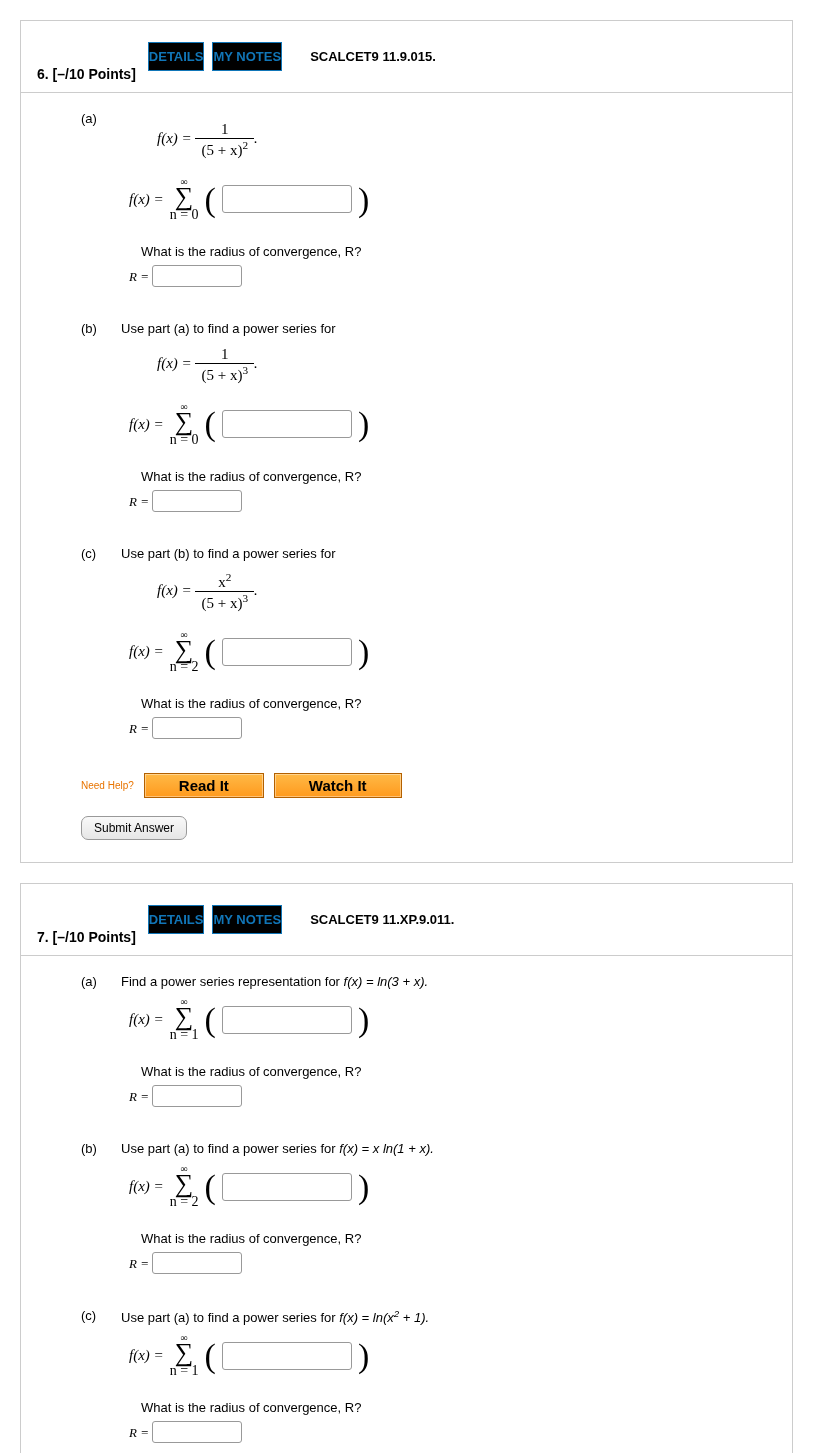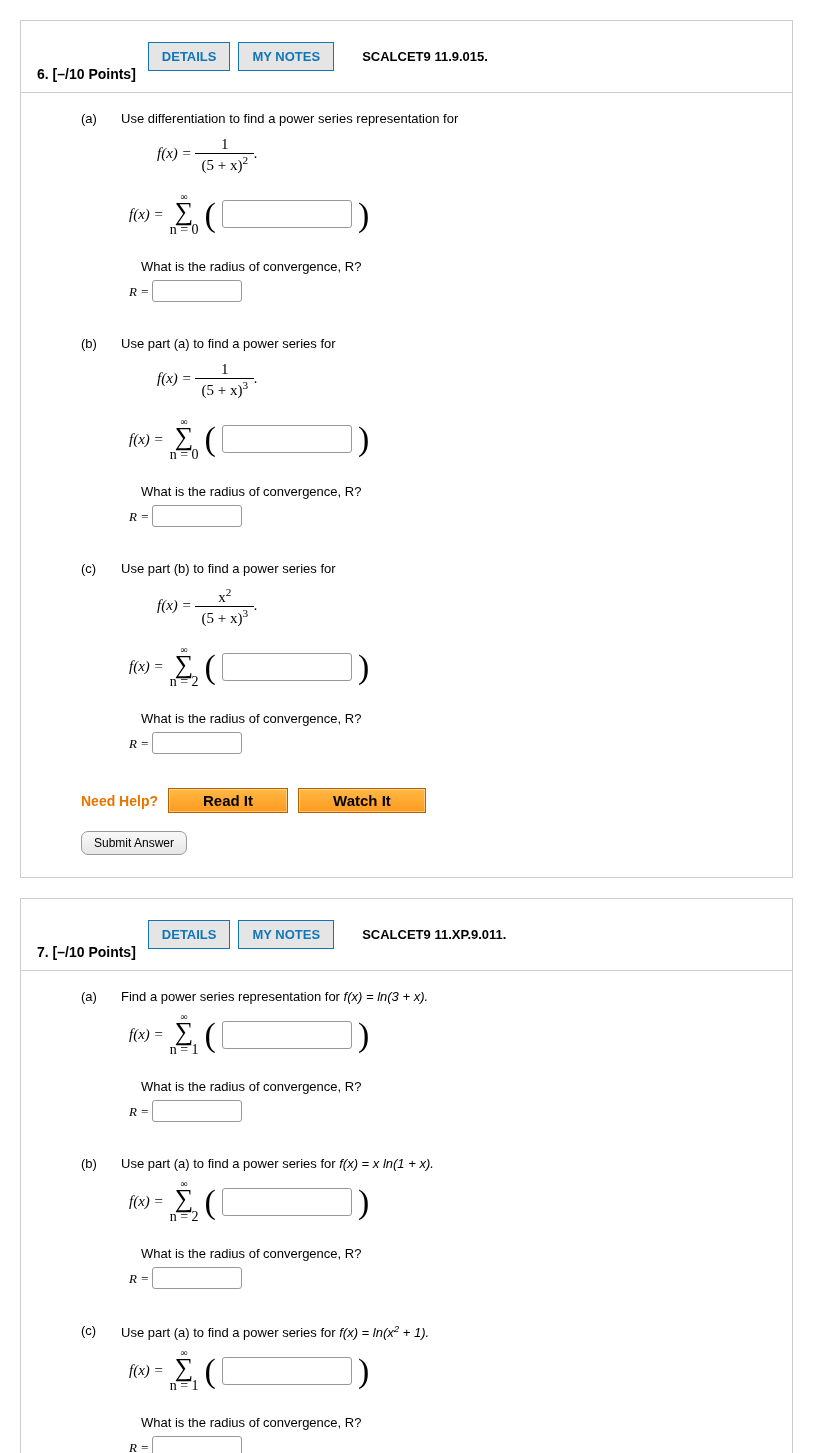--- a/index.html
+++ b/index.html
@@ -26,22 +26,22 @@
   }
   .q-num {
     font-weight: bold;
     font-size: 14px;
     margin-right: 4px;
     margin-top: 35px;
   }
   .hdr-btn {
     border: 1px solid #1176b8;
     color: #1176b8;
-    background: #e5e5e5;
-    padding: 6px 13px;
+    background: #000000;
+    padding: 6px 0;
     font-size: 13px;
     font-weight: bold;
     cursor: pointer;
   }
   .ref {
     font-weight: bold;
     font-size: 13px;
     margin-left: 20px;
   }
   .q-body {
@@ -116,21 +116,21 @@
     margin: 6px 0 0 8px;
     font-style: italic;
     font-family: Georgia, 'Times New Roman', serif;
   }
   .need-help {
     display:flex;
     align-items:center;
     gap:10px;
     margin: 24px 0 18px 0;
   }
-  .nh-label { color:#e87400; font-weight:bold; font-size:14px; }
+  .nh-label { color:#e87400; font-weight:normal; font-size:10px; }
   .help-btn {
     background: linear-gradient(#ffb946,#ff9a1e);
     border: 1px solid #b36000;
     box-shadow: inset 0 0 0 1px rgba(255,255,255,.4);
     padding: 3px 34px;
     font-size: 15px;
     font-weight: bold;
     cursor: pointer;
     color:#000;
   }
@@ -155,21 +155,20 @@
     <button class="hdr-btn">DETAILS</button>
     <button class="hdr-btn">MY NOTES</button>
     <span class="ref">SCALCET9 11.9.015.</span>
   </div>
   <div class="q-body">
     
     <div class="part">
       <div class="part-row">
         <div class="part-label">(a)</div>
         <div class="part-content">
-          <div>Use differentiation to find a power series representation for</div>
           <div class="formula">
             <span>f(x) =</span>
             <span class="frac">
               <span class="num">1</span>
               <span class="den"><span>(5 + x)</span><sup>2</sup></span>
             </span>.
           </div>
           <div class="series-row">
             <span>f(x) =</span>
             <span class="sigma">

